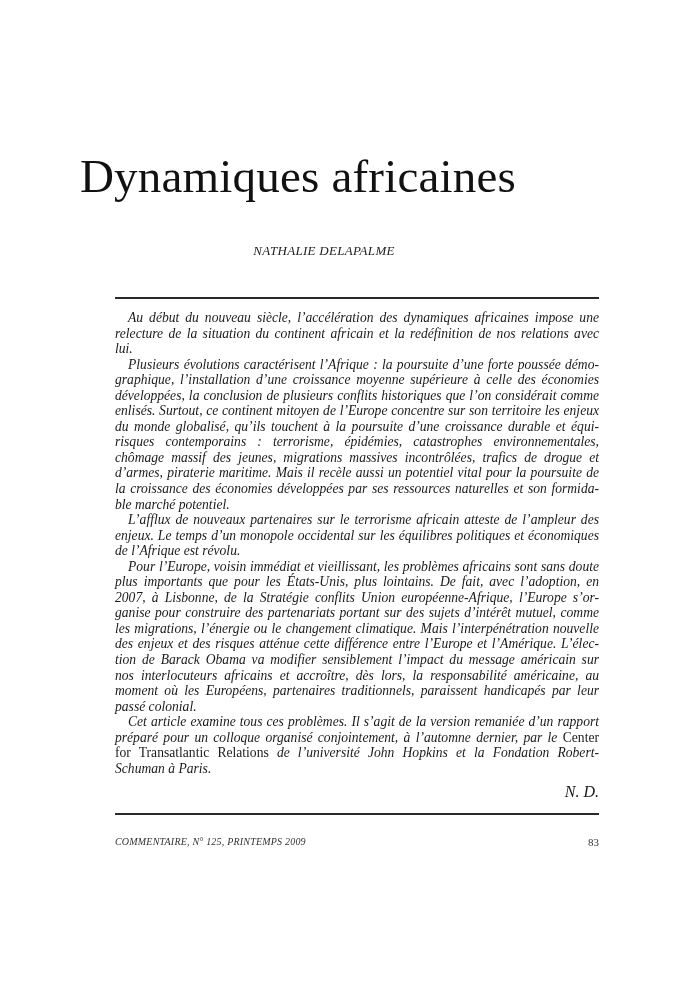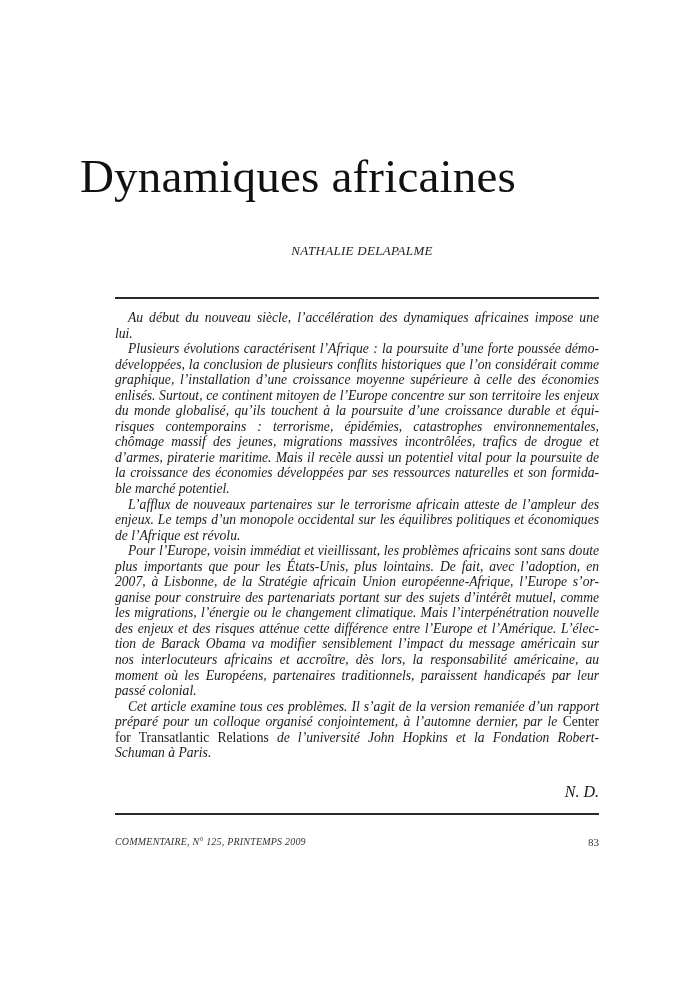--- a/index.html
+++ b/index.html
@@ -1,18 +1,18 @@
 <!DOCTYPE html>
 <html><head>
 <meta charset="utf-8">
 <style>
   html, body { margin: 0; padding: 0; background: #ffffff; }
   body { width: 700px; height: 990px; position: relative; overflow: hidden; color: #1a1a1a; font-family: "Liberation Serif", "DejaVu Serif", serif; }
   .title { position: absolute; left: 0; width: 596px; top: 148px; text-align: center; font-size: 47px; line-height: 56px; color: #111; letter-spacing: 0.2px; }
-  .author { position: absolute; left: 0; width: 648px; top: 243px; text-align: center; font-style: italic; font-size: 13px; letter-spacing: 0.3px; color: #222; padding-left: 38px; }
+  .author { position: absolute; left: 0; width: 648px; top: 243px; text-align: center; font-style: italic; font-size: 13px; letter-spacing: 0.3px; color: #222; }
   .rule { position: absolute; left: 115px; width: 484px; height: 2px; background: #2a2a2a; }
   .rule.top { top: 297px; }
   .rule.bottom { top: 813px; }
   .abstract { position: absolute; left: 115px; width: 484px; top: 310px; font-style: italic; font-size: 13.6px; }
   .line { display: block; height: 15.55px; line-height: 15.55px; white-space: nowrap; text-align: justify; text-align-last: justify; }
   .line.last { text-align: right; text-align-last: left; }
   .line.indent { padding-left: 13px; }
   .roman { font-style: normal; }
   .signature { position: absolute; right: 101px; top: 783px; font-style: italic; font-size: 16px; }
   .footer { position: absolute; left: 115px; width: 484px; top: 836px; font-size: 10px; color: #333; }
@@ -23,40 +23,41 @@
 <body>
 
 <div class="title">Dynamiques africaines</div>
 <div class="author">NATHALIE DELAPALME</div>
 
 <div class="rule top"></div>
 
 <div class="abstract">
 
   <span class="line indent">Au début du nouveau siècle, l’accélération des dynamiques africaines impose une</span>
+  <span class="line">relecture de la situation du continent africain et la redéfinition de nos relations avec</span>
   <span class="line last">lui.</span>
 
   <span class="line indent">Plusieurs évolutions caractérisent l’Afrique : la poursuite d’une forte poussée démo-</span>
+  <span class="line">graphique, l’installation d’une croissance moyenne supérieure à celle des économies</span>
   <span class="line">développées, la conclusion de plusieurs conflits historiques que l’on considérait comme</span>
-  <span class="line">graphique, l’installation d’une croissance moyenne supérieure à celle des économies</span>
   <span class="line">enlisés. Surtout, ce continent mitoyen de l’Europe concentre sur son territoire les enjeux</span>
   <span class="line">du monde globalisé, qu’ils touchent à la poursuite d’une croissance durable et équi-</span>
   <span class="line">risques contemporains : terrorisme, épidémies, catastrophes environnementales,</span>
   <span class="line">chômage massif des jeunes, migrations massives incontrôlées, trafics de drogue et</span>
   <span class="line">d’armes, piraterie maritime. Mais il recèle aussi un potentiel vital pour la poursuite de</span>
   <span class="line">la croissance des économies développées par ses ressources naturelles et son formida-</span>
   <span class="line last">ble marché potentiel.</span>
 
   <span class="line indent">L’afflux de nouveaux partenaires sur le terrorisme africain atteste de l’ampleur des</span>
   <span class="line">enjeux. Le temps d’un monopole occidental sur les équilibres politiques et économiques</span>
   <span class="line last">de l’Afrique est révolu.</span>
 
   <span class="line indent">Pour l’Europe, voisin immédiat et vieillissant, les problèmes africains sont sans doute</span>
   <span class="line">plus importants que pour les États-Unis, plus lointains. De fait, avec l’adoption, en</span>
-  <span class="line">2007, à Lisbonne, de la Stratégie africain Union européenne-Afrique, l’Europe s’or-</span>
+  <span class="line">2007, à Lisbonne, de la Stratégie conflits Union européenne-Afrique, l’Europe s’or-</span>
   <span class="line">ganise pour construire des partenariats portant sur des sujets d’intérêt mutuel, comme</span>
   <span class="line">les migrations, l’énergie ou le changement climatique. Mais l’interpénétration nouvelle</span>
   <span class="line">des enjeux et des risques atténue cette différence entre l’Europe et l’Amérique. L’élec-</span>
   <span class="line">tion de Barack Obama va modifier sensiblement l’impact du message américain sur</span>
   <span class="line">nos interlocuteurs africains et accroître, dès lors, la responsabilité américaine, au</span>
   <span class="line">moment où les Européens, partenaires traditionnels, paraissent handicapés par leur</span>
   <span class="line last">passé colonial.</span>
 
   <span class="line indent">Cet article examine tous ces problèmes. Il s’agit de la version remaniée d’un rapport</span>
   <span class="line"><span>préparé pour un colloque organisé conjointement, à l’automne dernier, par le </span><span class="roman">Center</span></span>

